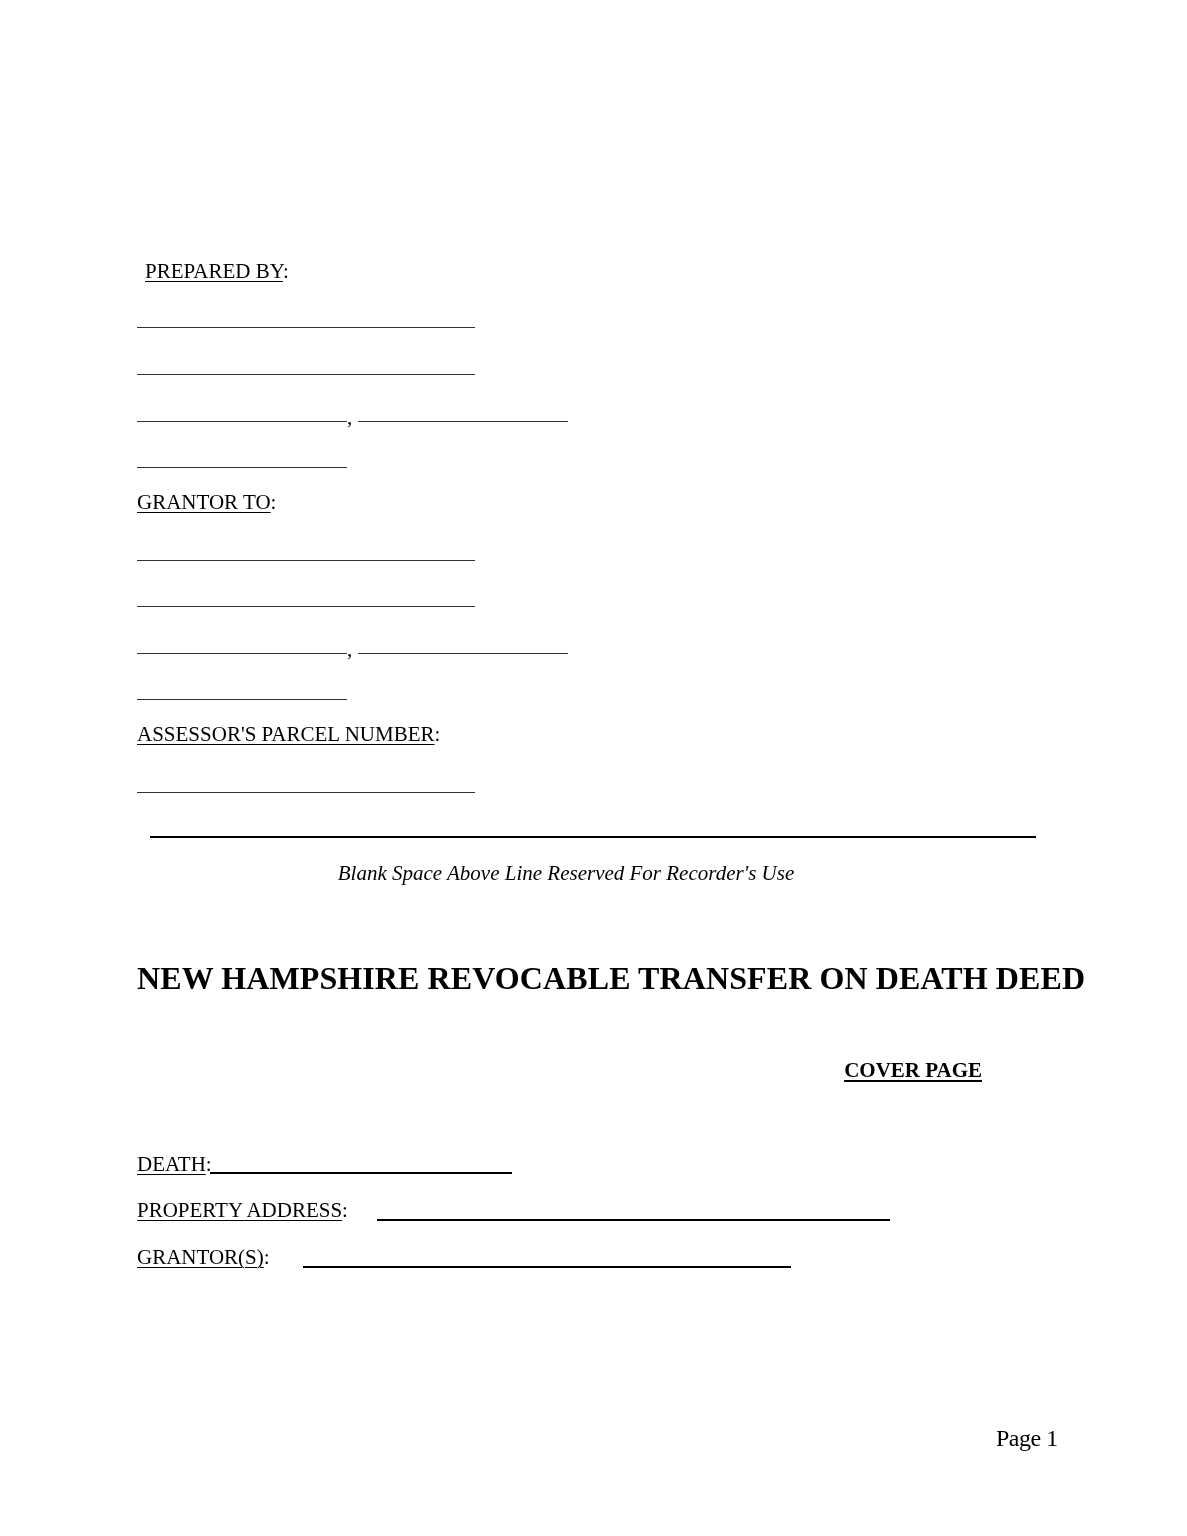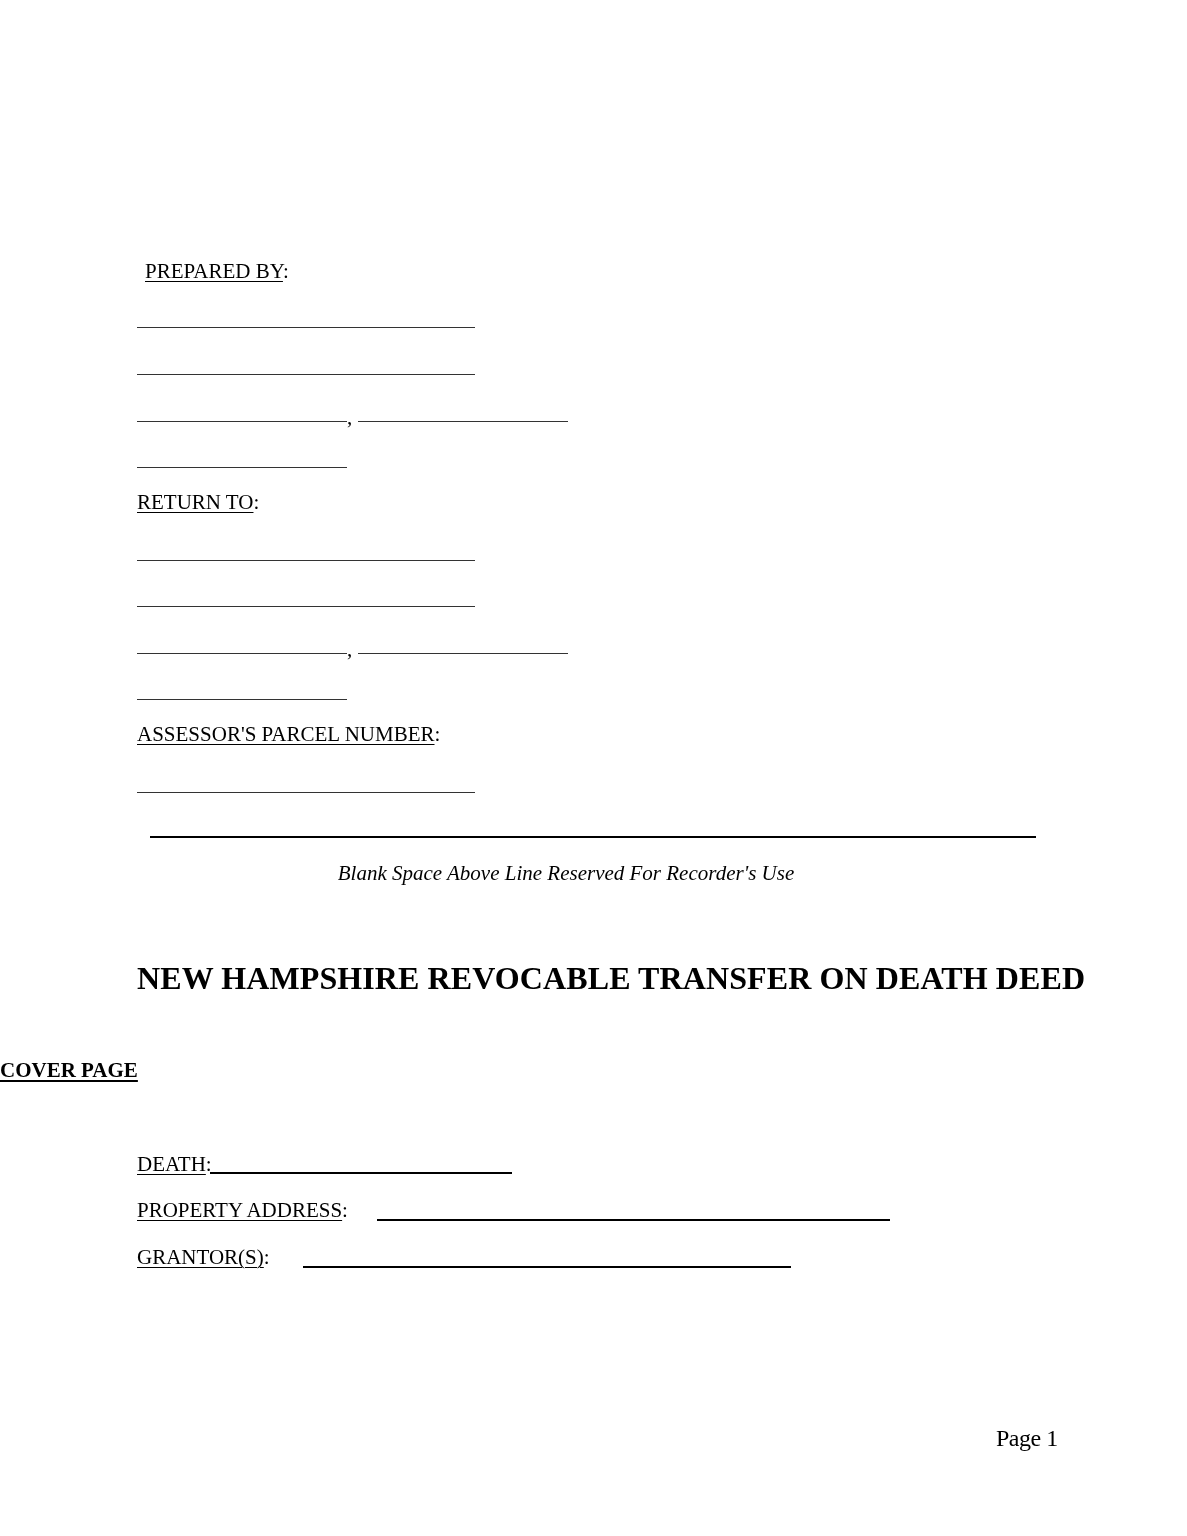--- a/index.html
+++ b/index.html
@@ -8,40 +8,40 @@
     .abs { position: absolute; }
     .label { font-size: 21px; line-height: 24px; white-space: nowrap; }
     .label .u { text-decoration: underline; text-underline-offset: 3px; text-decoration-thickness: 1px; }
     .blank { position: absolute; height: 0; border-bottom: 1px solid #333; }
     .blank.bold { border-bottom: 2px solid #000; }
     .comma { position: absolute; font-size: 21px; line-height: 24px; }
     .recorder-line { position: absolute; left: 150px; width: 886px; top: 836px; border-bottom: 2px solid #000; }
     .recorder-note { position: absolute; left: 0; width: 1132px; top: 861px; text-align: center;
                      font-style: italic; font-size: 21px; }
     .title { position: absolute; left: 137px; top: 960px; font-weight: bold; font-size: 32px; white-space: nowrap; letter-spacing: 0.1px; }
-    .subtitle { position: absolute; left: 0; width: 959px; top: 1058px; text-align: left;
-                font-weight: bold; font-size: 21px; }
+    .subtitle { position: absolute; left: 0; width: 959px; top: 1058px; text-align: right;
+                font-weight: bold; font-size: 21px; padding-left: 23px; }
     .subtitle span { text-decoration: underline; text-underline-offset: 3px; text-decoration-thickness: 2px; }
     .footer { position: absolute; left: 996px; top: 1425px; font-size: 24px; letter-spacing: -0.5px; }
   </style>
 </head>
 <body>
 
 <div class="abs label" style="left:137px; top:259px;margin-left:8px;">
   <span class="u">PREPARED BY</span><span>:</span>
 </div>
 <div class="blank" style="left:137px; top:327px; width:338px;"></div>
 <div class="blank" style="left:137px; top:374px; width:338px;"></div>
 <div class="blank" style="left:137px; top:421px; width:210px;"></div>
 <span class="comma" style="left:347px; top:405px;">,</span>
 <div class="blank" style="left:358px; top:421px; width:210px;"></div>
 <div class="blank" style="left:137px; top:467px; width:210px;"></div>
 
 <div class="abs label" style="left:137px; top:490px;">
-  <span class="u">RETURN TO</span><span>:</span>
+  <span class="u">GRANTOR TO</span><span>:</span>
 </div>
 <div class="blank" style="left:137px; top:560px; width:338px;"></div>
 <div class="blank" style="left:137px; top:606px; width:338px;"></div>
 <div class="blank" style="left:137px; top:653px; width:210px;"></div>
 <span class="comma" style="left:347px; top:637px;">,</span>
 <div class="blank" style="left:358px; top:653px; width:210px;"></div>
 <div class="blank" style="left:137px; top:699px; width:210px;"></div>
 
 <div class="abs label" style="left:137px; top:722px;">
   <span class="u">ASSESSOR'S PARCEL NUMBER</span><span>:</span>

